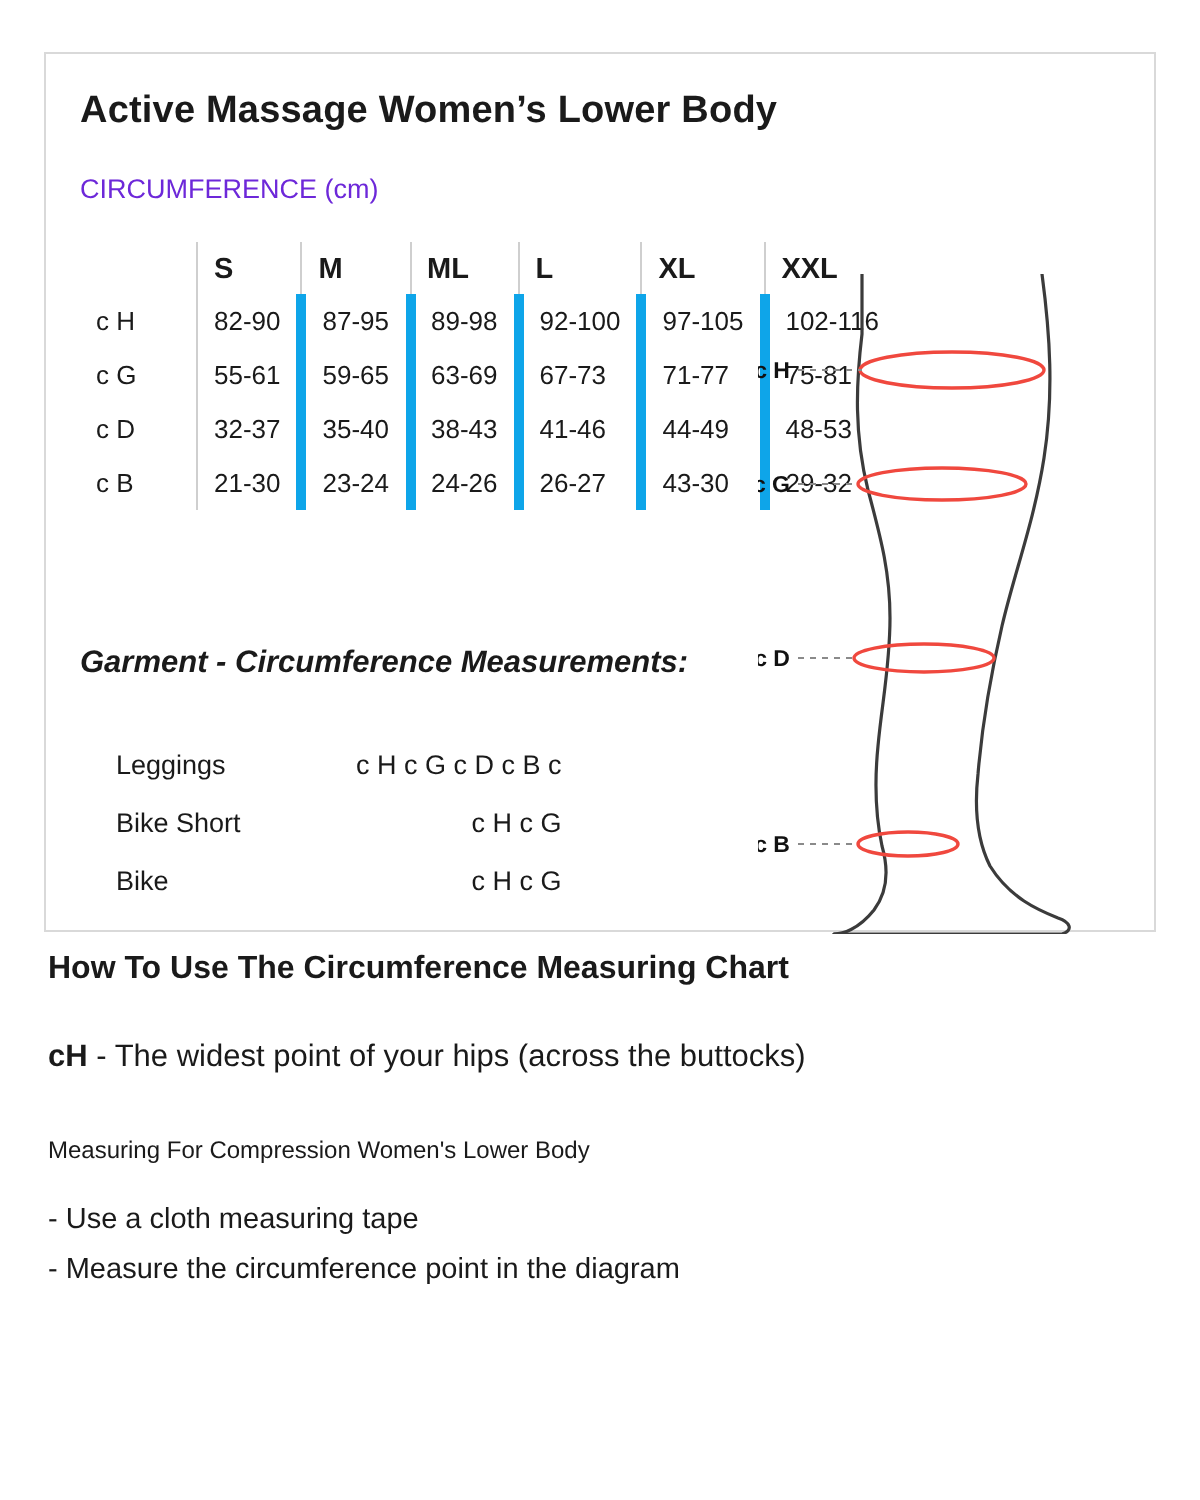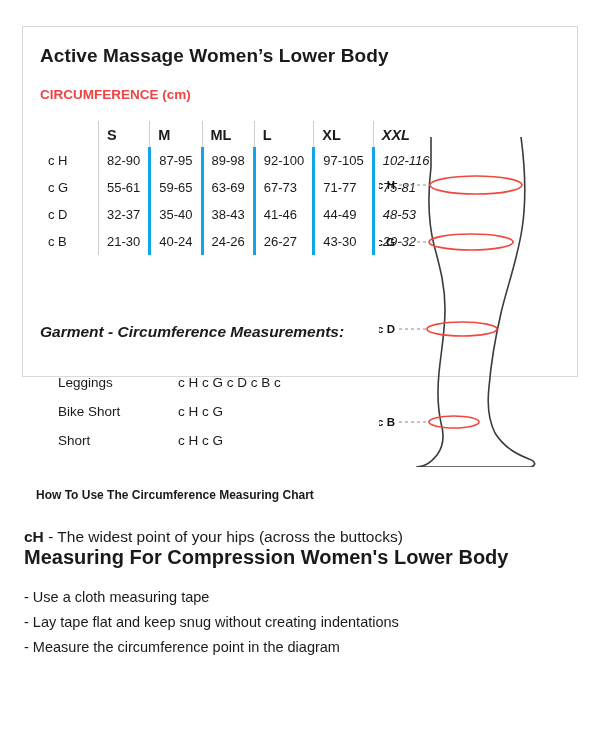--- a/index.html
+++ b/index.html
@@ -17,40 +17,39 @@
     height: 750px;
     box-sizing: border-box;
     padding: 0;
     overflow: hidden;
   }
   .card {
     position: absolute;
     left: 22px;
     top: 26px;
     width: 556px;
-    height: 351px;
+    height: 440px;
     border: 1px solid #d9d9d9;
     box-sizing: border-box;
     background: #fff;
   }
   .card-title {
     position: absolute;
     left: 17px;
     top: 18px;
     font-size: 19px;
     font-weight: bold;
     letter-spacing: 0.1px;
   }
   .card-subtitle {
     position: absolute;
     left: 17px;
     top: 60px;
     font-size: 13.5px;
-    color: #ef4444;
-    font-weight: bold;
+    color: #6d28d9;
   }
   table.sizes {
     position: absolute;
     left: 17px;
     top: 94px;
     border-collapse: collapse;
     font-size: 13px;
   }
   table.sizes th, table.sizes td {
     padding: 6px 8px 6px 8px;
@@ -66,25 +65,24 @@
   table.sizes td.rowlbl {
     font-size: 13px;
   }
   table.sizes th {
     font-weight: bold;
     font-size: 14.5px;
     border-right: 1px solid #cfcfcf;
     padding-bottom: 4px;
   }
   table.sizes td {
-    border-right: 3px solid #0ea5e9;
+    border-right: 5px solid #0ea5e9;
   }
   table.sizes th:last-child, table.sizes td:last-child {
     border-right: none;
-    font-style: italic;
   }
   .garment-title {
     position: absolute;
     left: 17px;
     top: 296px;
     font-size: 15.5px;
     font-weight: bold;
     font-style: italic;
   }
   table.garment {
@@ -94,50 +92,51 @@
     border-collapse: collapse;
     font-size: 13.5px;
     margin-top: 13px;
   }
   table.garment td {
     padding: 7px 8px 7px 8px;
     vertical-align: middle;
     white-space: nowrap;
   }
   table.garment td.gname { width: 90px; padding-left: 18px; }
-  table.garment td.gcode { padding-left: 22px; }
+  table.garment td.gcode { padding-left: 22px; text-align: right; }
 
   .diagram {
     position: absolute;
     right: 8px;
     top: 110px;
     width: 190px;
     height: 330px;
   }
   .diagram svg { display: block; }
 
   .howto {
     position: absolute;
     left: 24px;
     top: 476px;
     width: 556px;
   }
   .howto h2 {
-    margin: 12px;
-    font-size: 12px;
+    margin: 0;
+    font-size: 16px;
     font-weight: bold;
   }
   .hip-line {
     margin-top: 26px;
     font-size: 15.5px;
   }
   .hip-line b { font-weight: bold; text-align: center; }
   .measuring-title {
-    font-size: 20px;
-    font-weight: bold;
+    margin-top: 30px;
+    font-size: 12px;
+    font-weight: normal;
   }
   .bullets {
     margin-top: 16px;
     font-size: 14.5px;
     line-height: 25px;
   }
   .bullets div { white-space: nowrap; }
 </style>
 </head>
 <body>
@@ -185,21 +184,21 @@
           <td>32-37</td>
           <td>35-40</td>
           <td>38-43</td>
           <td>41-46</td>
           <td>44-49</td>
           <td>48-53</td>
         </tr>
         <tr>
           <td class="rowlbl">c B</td>
           <td>21-30</td>
-          <td>40-24</td>
+          <td>23-24</td>
           <td>24-26</td>
           <td>26-27</td>
           <td>43-30</td>
           <td>29-32</td>
         </tr>
       </tbody>
     </table>
 
     <div class="garment-title">Garment - Circumference Measurements:</div>
 
@@ -207,21 +206,21 @@
       <tbody>
         <tr>
           <td class="gname">Leggings</td>
           <td class="gcode">c H c G c D c B c</td>
         </tr>
         <tr>
           <td class="gname">Bike Short</td>
           <td class="gcode">c H c G</td>
         </tr>
         <tr>
-          <td class="gname">Short</td>
+          <td class="gname">Bike</td>
           <td class="gcode">c H c G</td>
         </tr>
       </tbody>
     </table>
 
     <div class="diagram">
       <svg width="190" height="330" viewBox="0 0 190 330" xmlns="http://www.w3.org/2000/svg">
 
         <g fill="none" stroke="#3b3b3b" stroke-width="1.6" stroke-linejoin="round" stroke-linecap="round">
           <path d="M 52 0 L 52 30 C 49 55, 48 80, 55 108 C 62 134, 66 150, 66 172 C 66 196, 62 214, 60 236 C 58 256, 59 272, 62 286 C 66 300, 64 310, 58 318 C 50 328, 42 330, 38 330"></path>
@@ -256,18 +255,17 @@
     <h2>How To Use The Circumference Measuring Chart</h2>
 
     <div class="hip-line">
       <b>cH</b><span> - The widest point of your hips (across the buttocks)</span>
     </div>
 
     <div class="measuring-title">Measuring For Compression Women's Lower Body</div>
 
     <div class="bullets">
       <div>- Use a cloth measuring tape</div>
-      <div>- Lay tape flat and keep snug without creating indentations</div>
       <div>- Measure the circumference point in the diagram</div>
     </div>
   </div>
 
 </div>
 
 </body></html>

